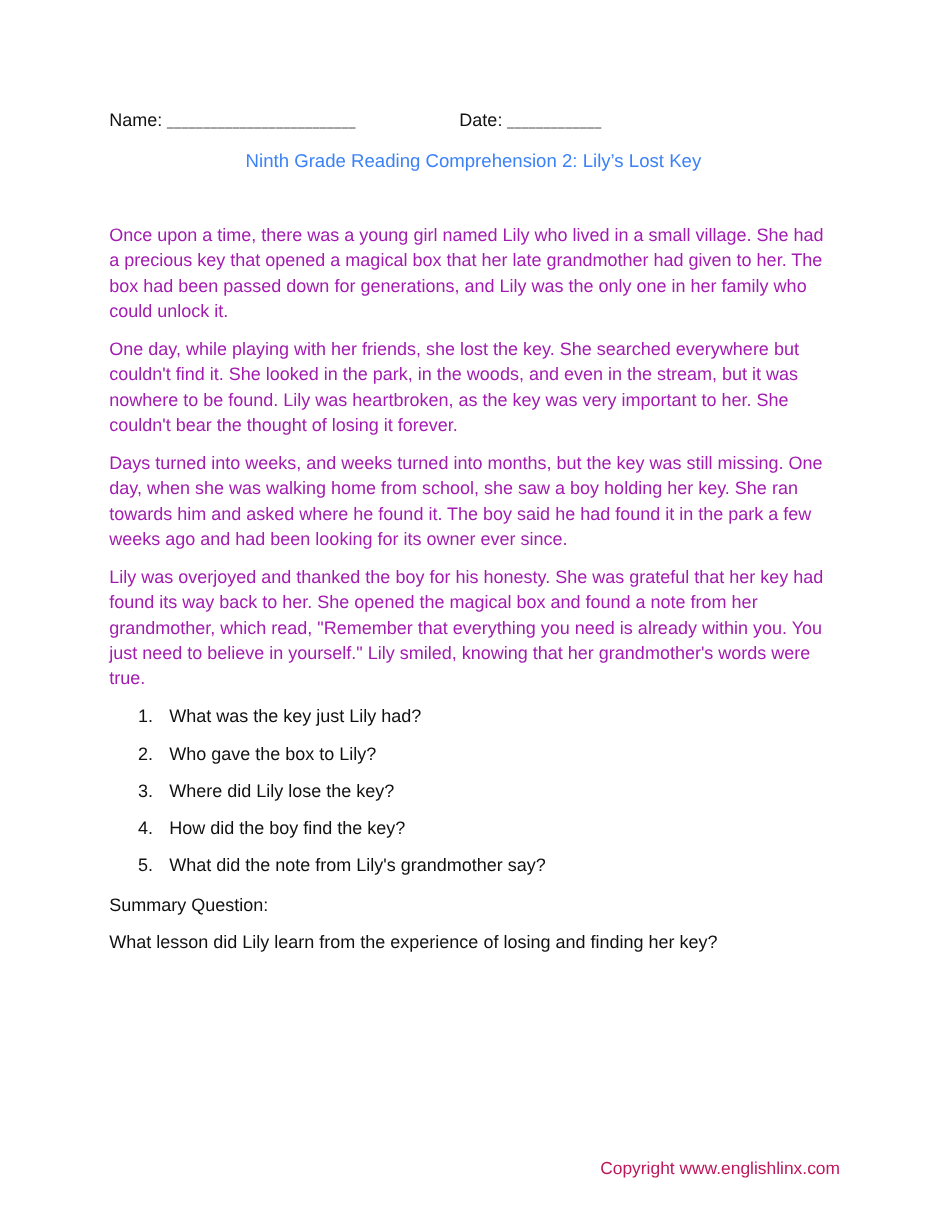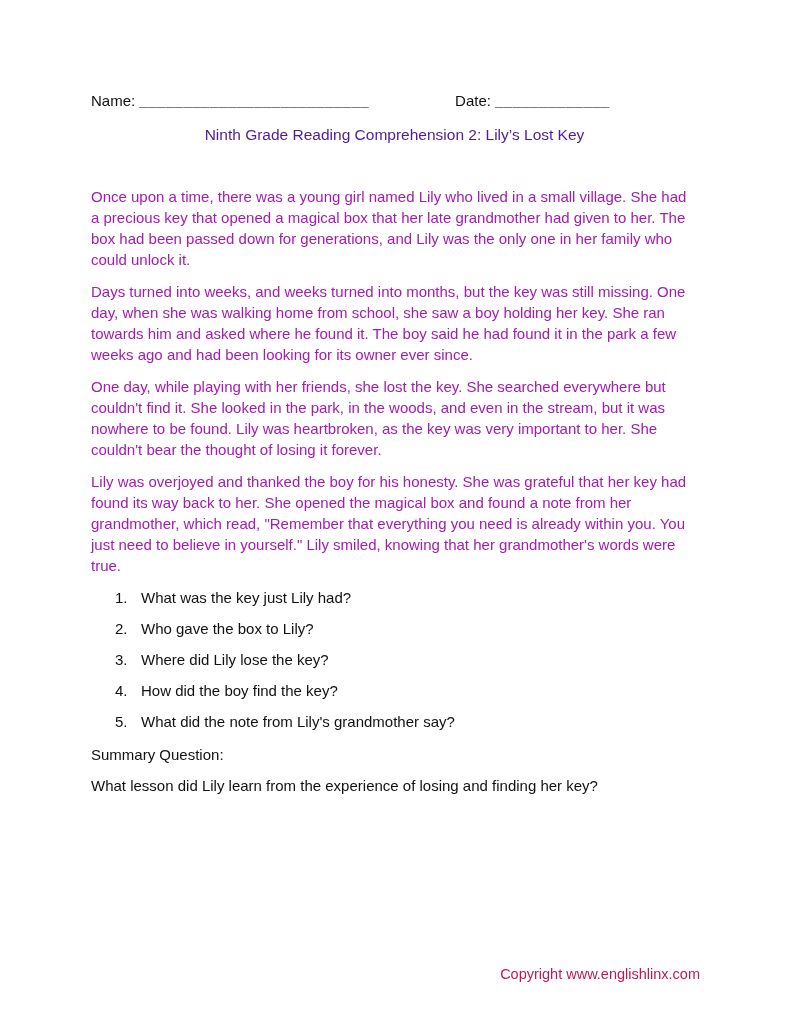--- a/index.html
+++ b/index.html
@@ -27,28 +27,27 @@
     white-space: nowrap;
   }
   .name-group, .date-group {
     display: flex;
     align-items: baseline;
     gap: 4px;
   }
   .date-group { margin-left: 86px; }
   .blank {
     letter-spacing: 0.5px;
-    font-size: 15px;
-    font-weight: bold;
+    font-size: 10px;
   }
   .doc-title {
     text-align: center;
     font-size: 15.5px;
     margin-top: 17px;
-    color: #4c1d95;
+    color: #3b82f6;
   }
   .story {
     margin-top: 42px;
   }
   .story p {
     font-size: 15px;
     line-height: 21px;
     margin-bottom: 11px;
     color: #a21caf;
   }
@@ -97,22 +96,22 @@
     <span class="date-group">
       <span>Date:</span>
       <span class="blank">_____________</span>
     </span>
   </div>
 
   <div class="doc-title">Ninth Grade Reading Comprehension 2: Lily’s Lost Key</div>
 
   <div class="story">
     <p>Once upon a time, there was a young girl named Lily who lived in a small village. She had a precious key that opened a magical box that her late grandmother had given to her. The box had been passed down for generations, and Lily was the only one in her family who could unlock it.</p>
+    <p>One day, while playing with her friends, she lost the key. She searched everywhere but couldn't find it. She looked in the park, in the woods, and even in the stream, but it was nowhere to be found. Lily was heartbroken, as the key was very important to her. She couldn't bear the thought of losing it forever.</p>
     <p>Days turned into weeks, and weeks turned into months, but the key was still missing. One day, when she was walking home from school, she saw a boy holding her key. She ran towards him and asked where he found it. The boy said he had found it in the park a few weeks ago and had been looking for its owner ever since.</p>
-    <p>One day, while playing with her friends, she lost the key. She searched everywhere but couldn't find it. She looked in the park, in the woods, and even in the stream, but it was nowhere to be found. Lily was heartbroken, as the key was very important to her. She couldn't bear the thought of losing it forever.</p>
     <p>Lily was overjoyed and thanked the boy for his honesty. She was grateful that her key had found its way back to her. She opened the magical box and found a note from her grandmother, which read, "Remember that everything you need is already within you. You just need to believe in yourself." Lily smiled, knowing that her grandmother's words were true.</p>
   </div>
 
 
   <ol class="question-list">
     <li class="question-item">
       <span class="question-number">1.</span>
       <span class="question-text">What was the key just Lily had?</span>
     </li>
     <li class="question-item">

